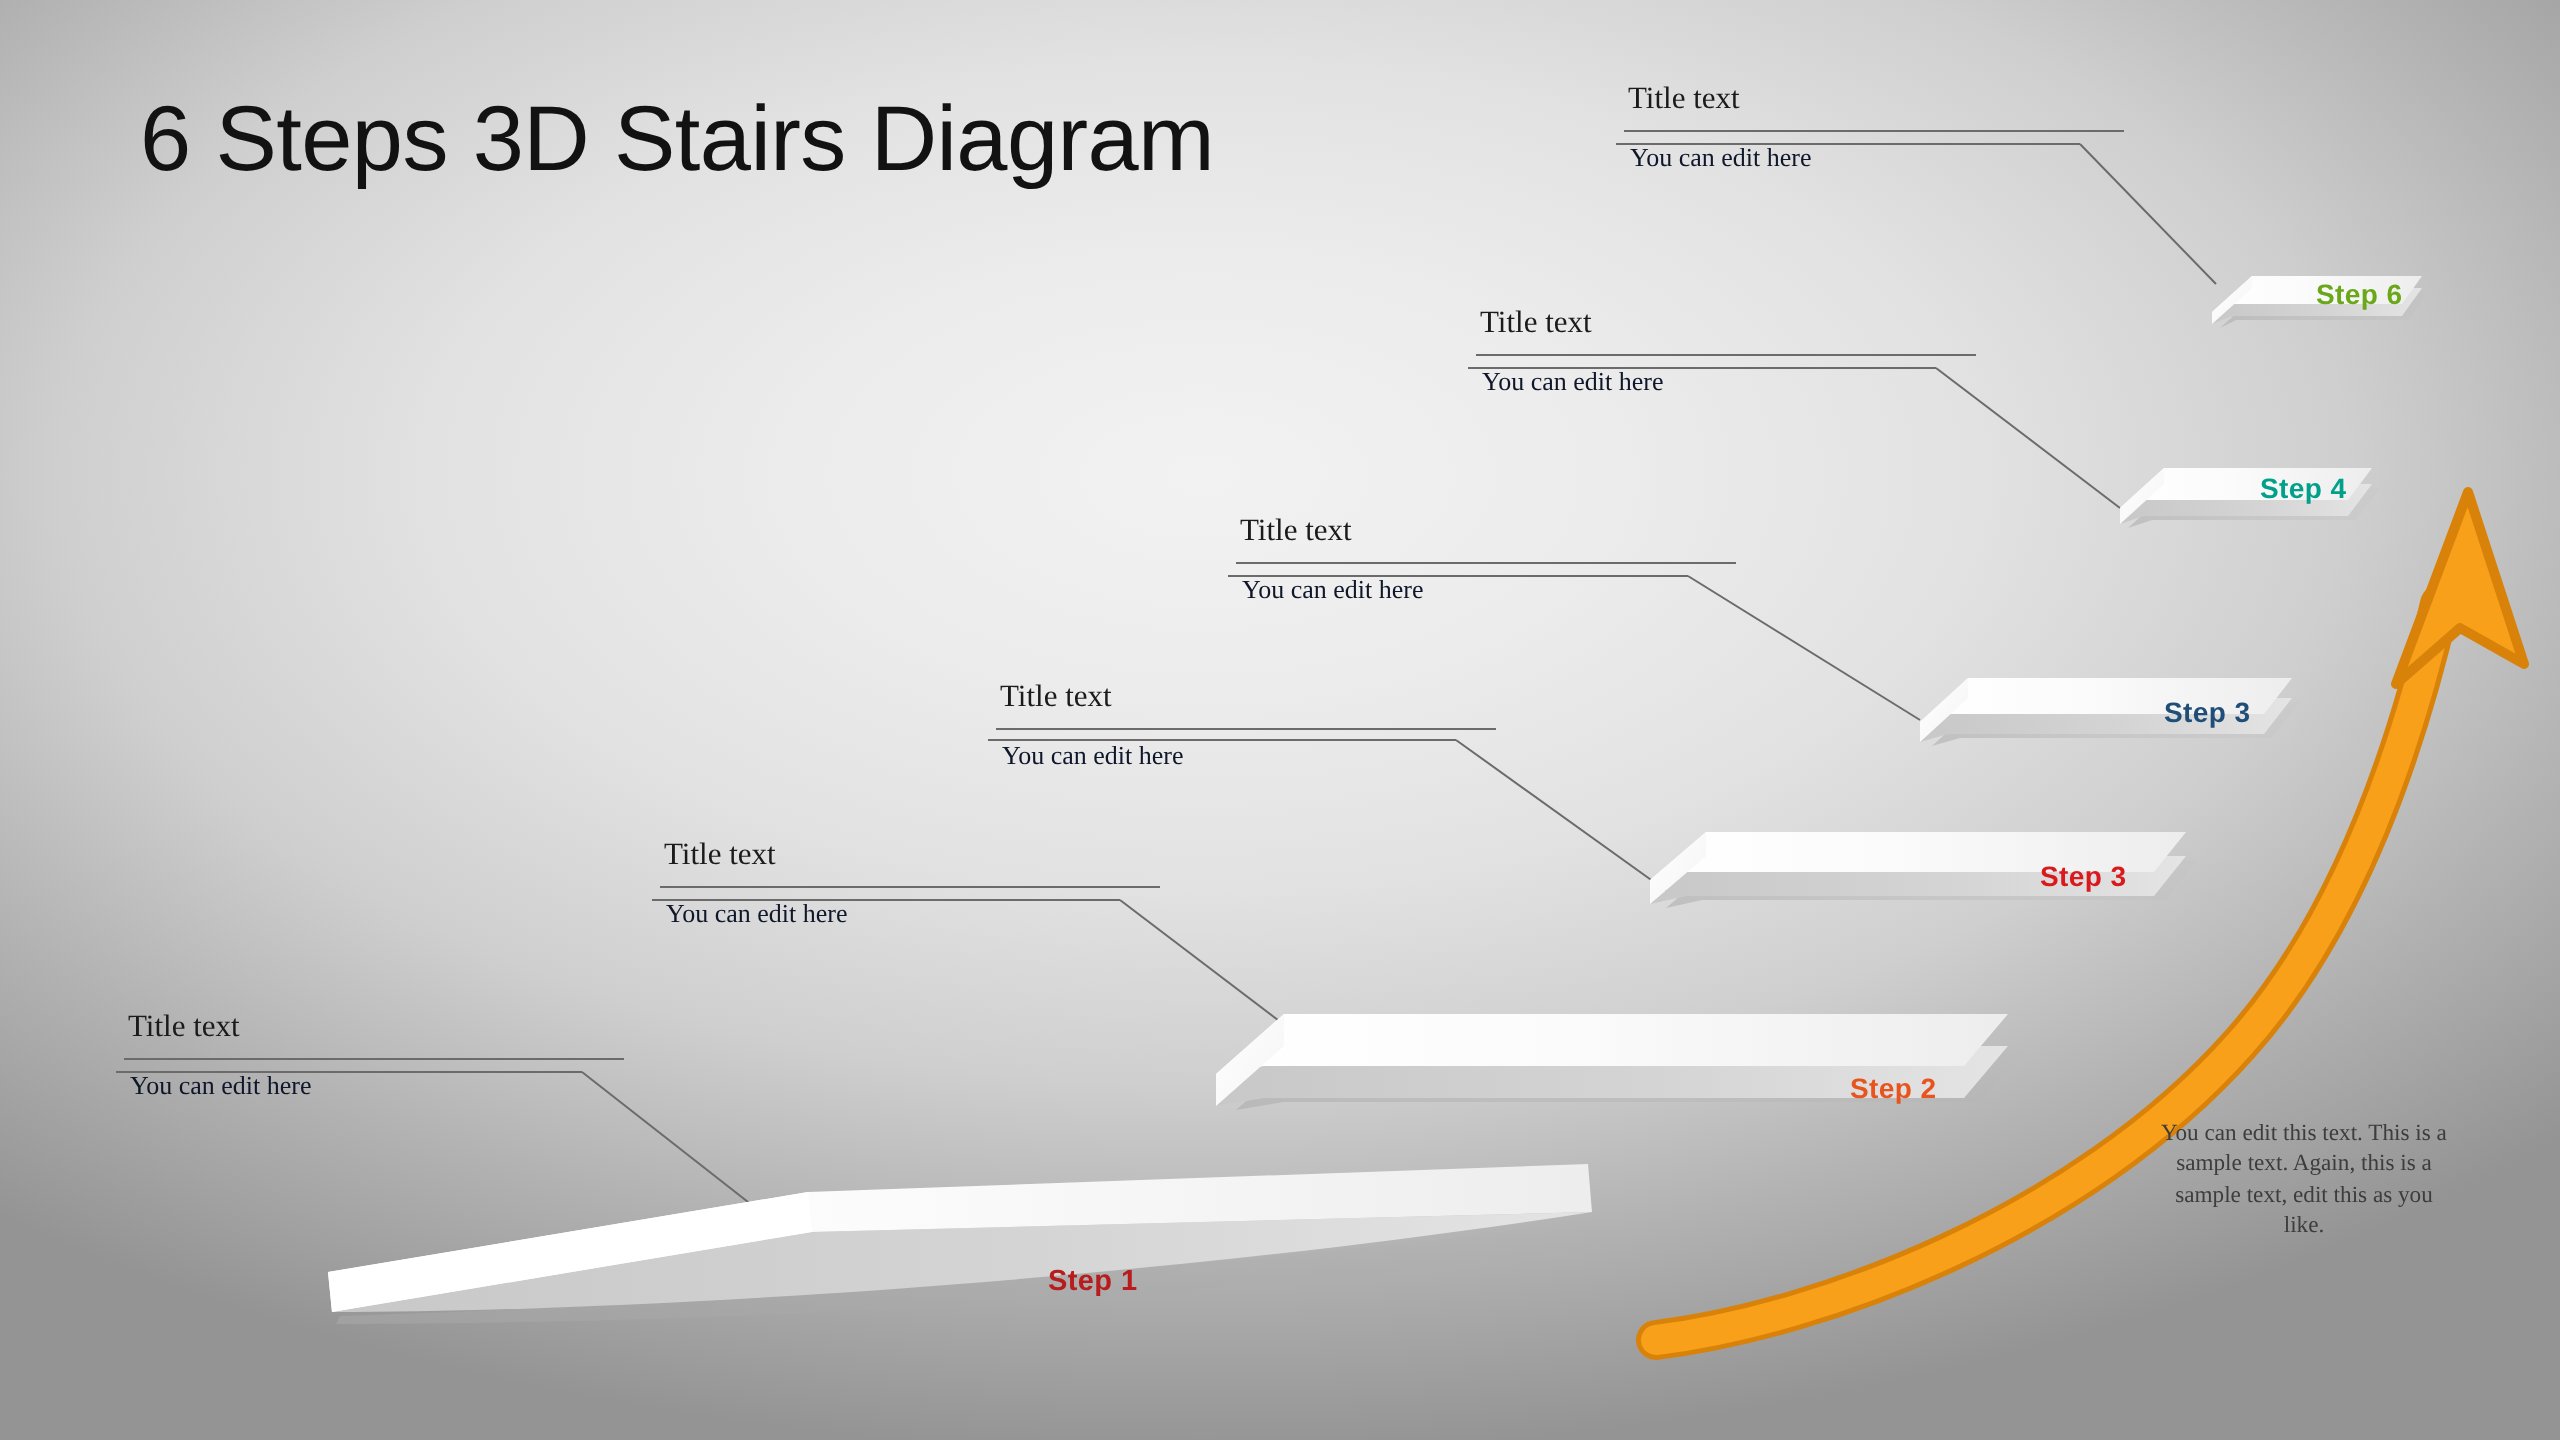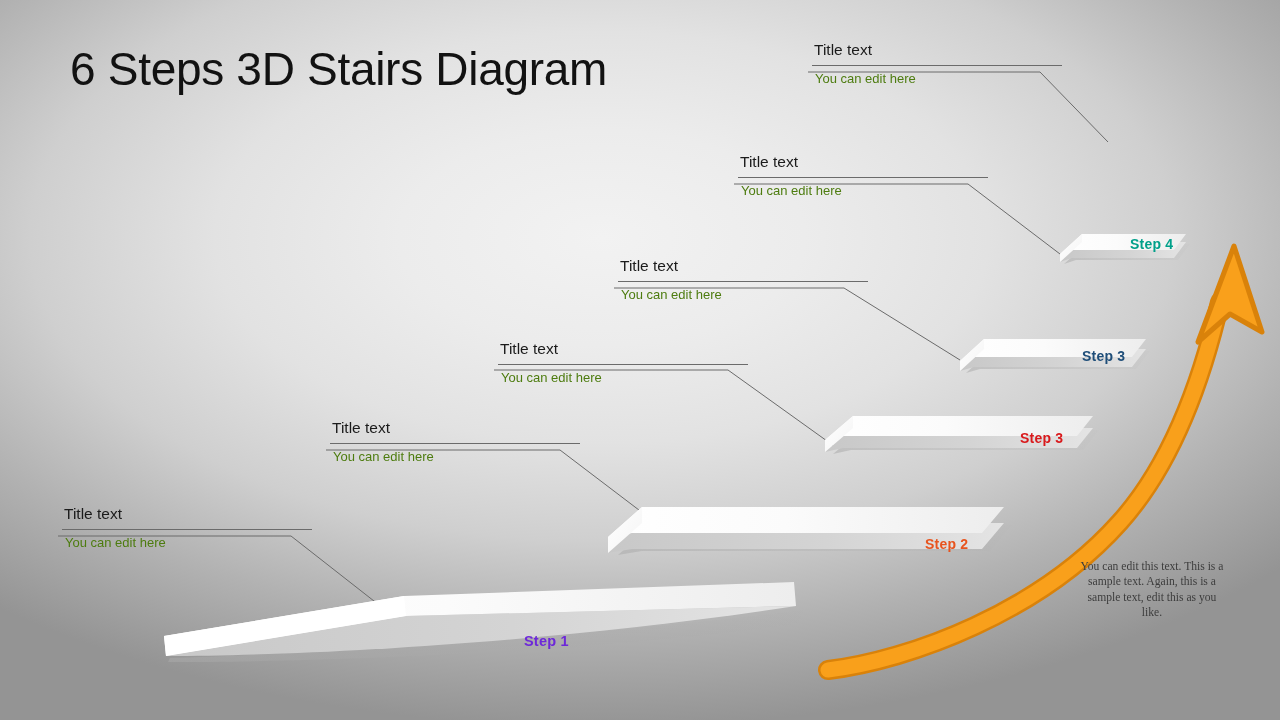--- a/index.html
+++ b/index.html
@@ -15,31 +15,31 @@
   #stage { position:absolute; inset:0; }
 
   
   .deck-title {
     position:absolute; left:70px; top:42px;
     font-size:46px; font-weight:400; color:#121212;
     letter-spacing:-0.3px; white-space:nowrap;
   }
 
   
-  .callout { position:absolute; }
+  .callout { position:absolute;font-family:Liberation Serif, serif; }
   .callout .c-title {
     font-size:15.5px; color:#1b1b1b; line-height:1.2;
     padding-left:2px; white-space:nowrap;
   }
   .callout .c-rule {
     height:0; border-top:1px solid #6b6b6b;
     margin-top:5px; margin-bottom:5px;
   }
   .callout .c-sub {
-    font-size:13px; color:#4d7c0f; line-height:1.25;
+    font-size:13px; color:#0f172a; line-height:1.25;
     padding-left:3px; white-space:nowrap;
   }
 
   
   .leader { position:absolute; overflow:visible; pointer-events:none; }
   .leader line { stroke:#6b6b6b; stroke-width:1; }
 
   
   .step { position:absolute; }
   .step svg { display:block; overflow:visible; }
@@ -145,20 +145,29 @@
         <stop offset="0%" stop-color="#ffffff"></stop>
         <stop offset="100%" stop-color="#f4f4f4"></stop>
       </linearGradient>
       <linearGradient id="gShadow" x1="0" y1="0" x2="1" y2="0">
         <stop offset="0%" stop-color="#aaaaaa" stop-opacity="0.55"></stop>
         <stop offset="100%" stop-color="#aaaaaa" stop-opacity="0.05"></stop>
       </linearGradient>
     </defs>
   </svg>
 
+  <div class="step" style="left:1096px; top:134px;">
+    <svg width="125" height="40" viewBox="0 0 125 40">
+      <polygon points="14,30 34,12 118,12 108,26 22,26" fill="url(#gShadow)"></polygon>
+      <polygon points="10,28 30,10 115,10 105,24 20,24" fill="url(#gFront)"></polygon>
+      <polygon points="10,22 30,4 115,4 105,18 20,18" fill="url(#gTop)"></polygon>
+      <polygon points="10,22 30,4 30,10 10,28" fill="url(#gSide)"></polygon>
+    </svg>
+    <div class="step-label" style="left:62px; top:5px; color:#6aa81a;">Step 6</div>
+  </div>
 
   <div class="step" style="left:1050px; top:230px;">
     <svg width="145" height="44" viewBox="0 0 145 44">
       <polygon points="14,34 36,14 140,14 128,30 26,30" fill="url(#gShadow)"></polygon>
       <polygon points="10,32 32,12 136,12 124,28 22,28" fill="url(#gFront)"></polygon>
       <polygon points="10,24 32,4 136,4 124,20 22,20" fill="url(#gTop)"></polygon>
       <polygon points="10,24 32,4 32,12 10,32" fill="url(#gSide)"></polygon>
     </svg>
     <div class="step-label" style="left:80px; top:6px; color:#00a08a;">Step 4</div>
   </div>
@@ -195,21 +204,21 @@
 
   <div class="step" style="left:158px; top:570px;">
     <svg width="650" height="95" viewBox="0 0 650 95">
       <path d="M12,88 C150,84 420,68 646,40 L640,54
                C420,84 150,92 10,92 Z" fill="url(#gShadow)"></path>
       <path d="M8,86 L248,46 L638,36
                C420,70 160,86 8,86 Z" fill="url(#gFront)"></path>
       <path d="M6,66 L246,26 L636,12 L638,36 L248,46 L8,86 Z" fill="url(#gTop)"></path>
       <path d="M6,66 L246,26 L248,46 L8,86 Z" fill="#ffffff"></path>
     </svg>
-    <div class="step-label s1" style="left:366px; top:63px; color:#6d28d9;">Step 1</div>
+    <div class="step-label s1" style="left:366px; top:63px; color:#b91c1c;">Step 1</div>
   </div>
 
   <div id="arrow-wrap">
     <svg width="480" height="450" viewBox="0 0 480 450">
 
       <path d="M38,430 C120,420 250,372 330,282 C382,224 412,140 430,62" fill="none" stroke="#d9820a" stroke-width="20" stroke-linecap="round"></path>
       <path d="M38,430 C120,420 250,372 330,282 C382,224 412,140 430,62" fill="none" stroke="#f9a01b" stroke-width="15" stroke-linecap="round"></path>
 
       <path d="M444,6 L472,92 L440,74 L408,102 Z" fill="#f9a01b" stroke="#d9820a" stroke-width="5" stroke-linejoin="round"></path>
     </svg>

